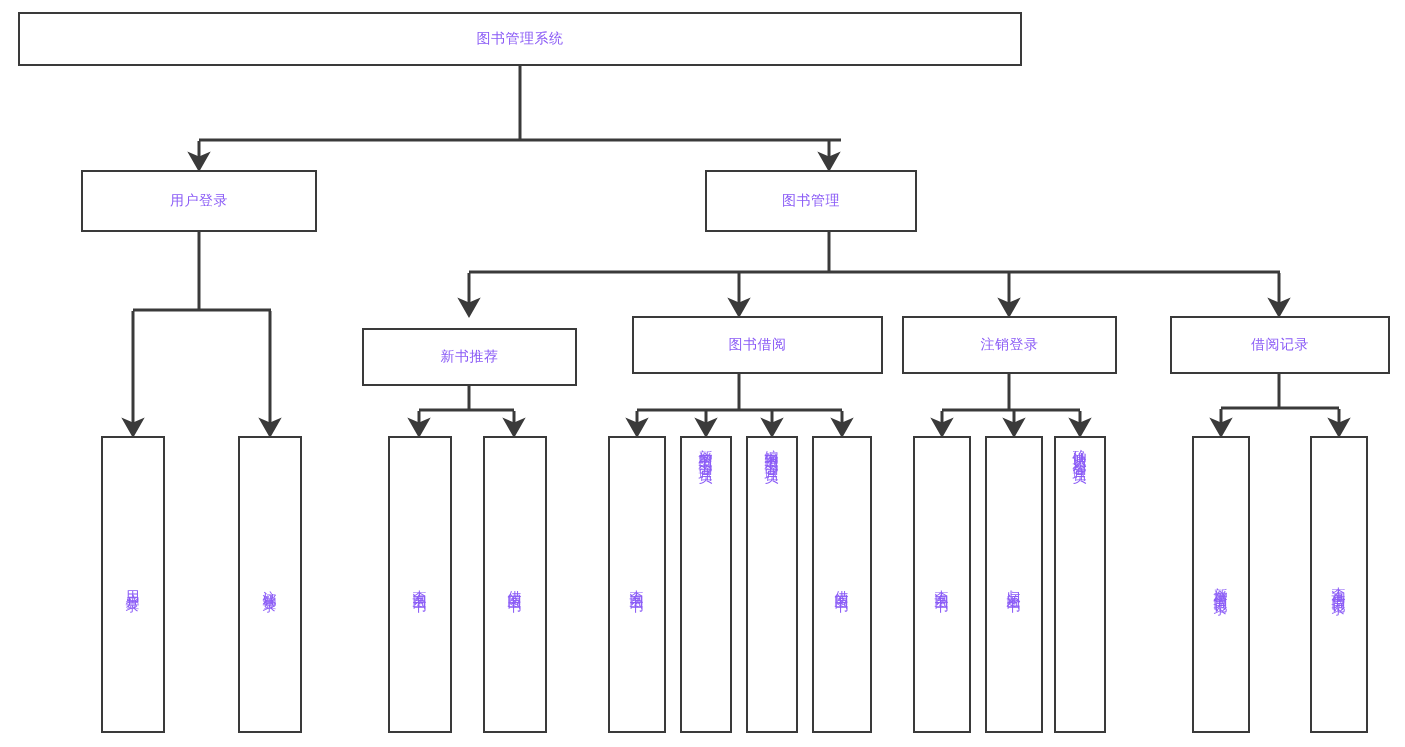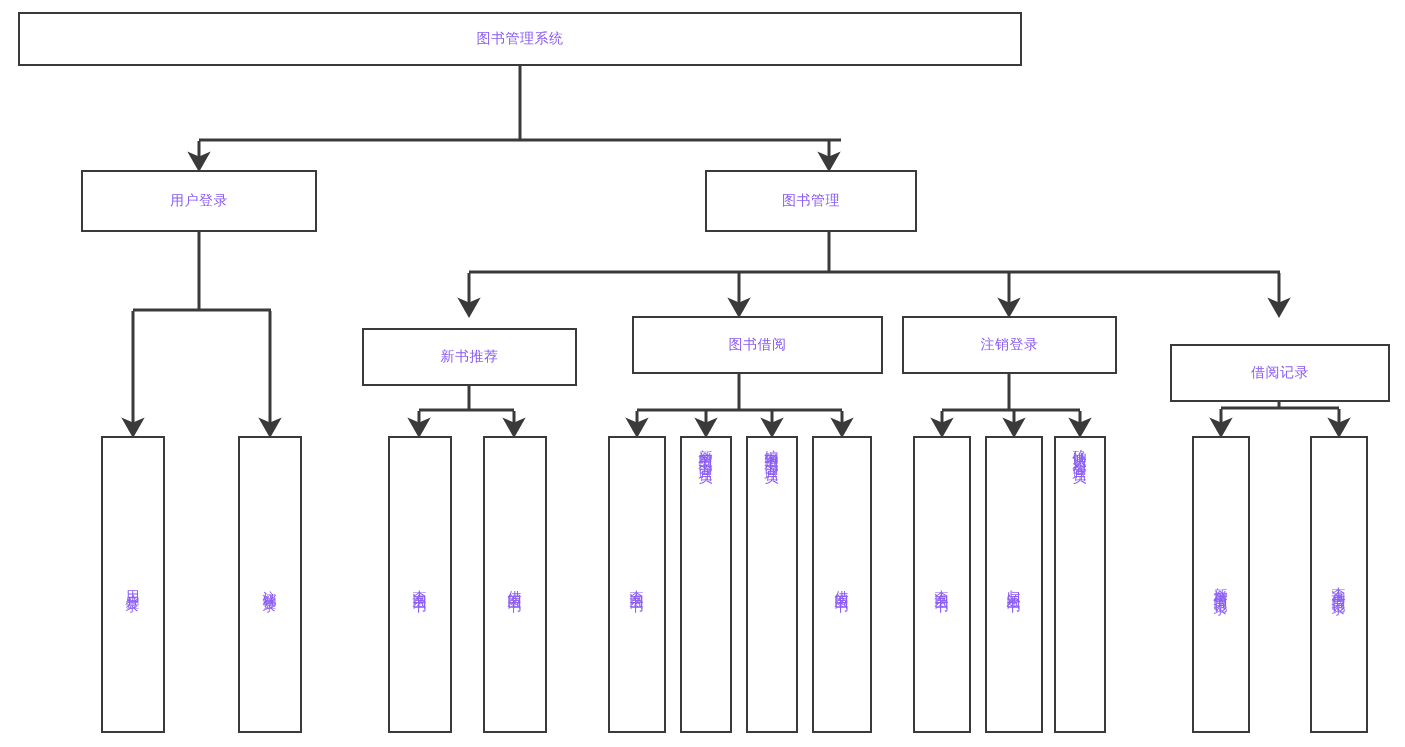--- a/index.html
+++ b/index.html
@@ -136,21 +136,21 @@
   </div>
 
   <div class="node" style="left:632px; top:316px; width:251px; height:58px;">
     <span class="node-label">图书借阅</span>
   </div>
 
   <div class="node" style="left:902px; top:316px; width:215px; height:58px;">
     <span class="node-label">注销登录</span>
   </div>
 
-  <div class="node" style="left:1170px; top:316px; width:220px; height:58px;margin-top:28px;">
+  <div class="node" style="left:1170px; top:316px; width:220px; height:58px;">
     <span class="node-label">借阅记录</span>
   </div>
 
   <div class="node vertical centered" style="left:101px; top:436px; width:64px; height:297px;">
     <span class="node-label">用户登录</span>
   </div>
 
   <div class="node vertical centered" style="left:238px; top:436px; width:64px; height:297px;">
     <span class="node-label">注销登录</span>
   </div>

